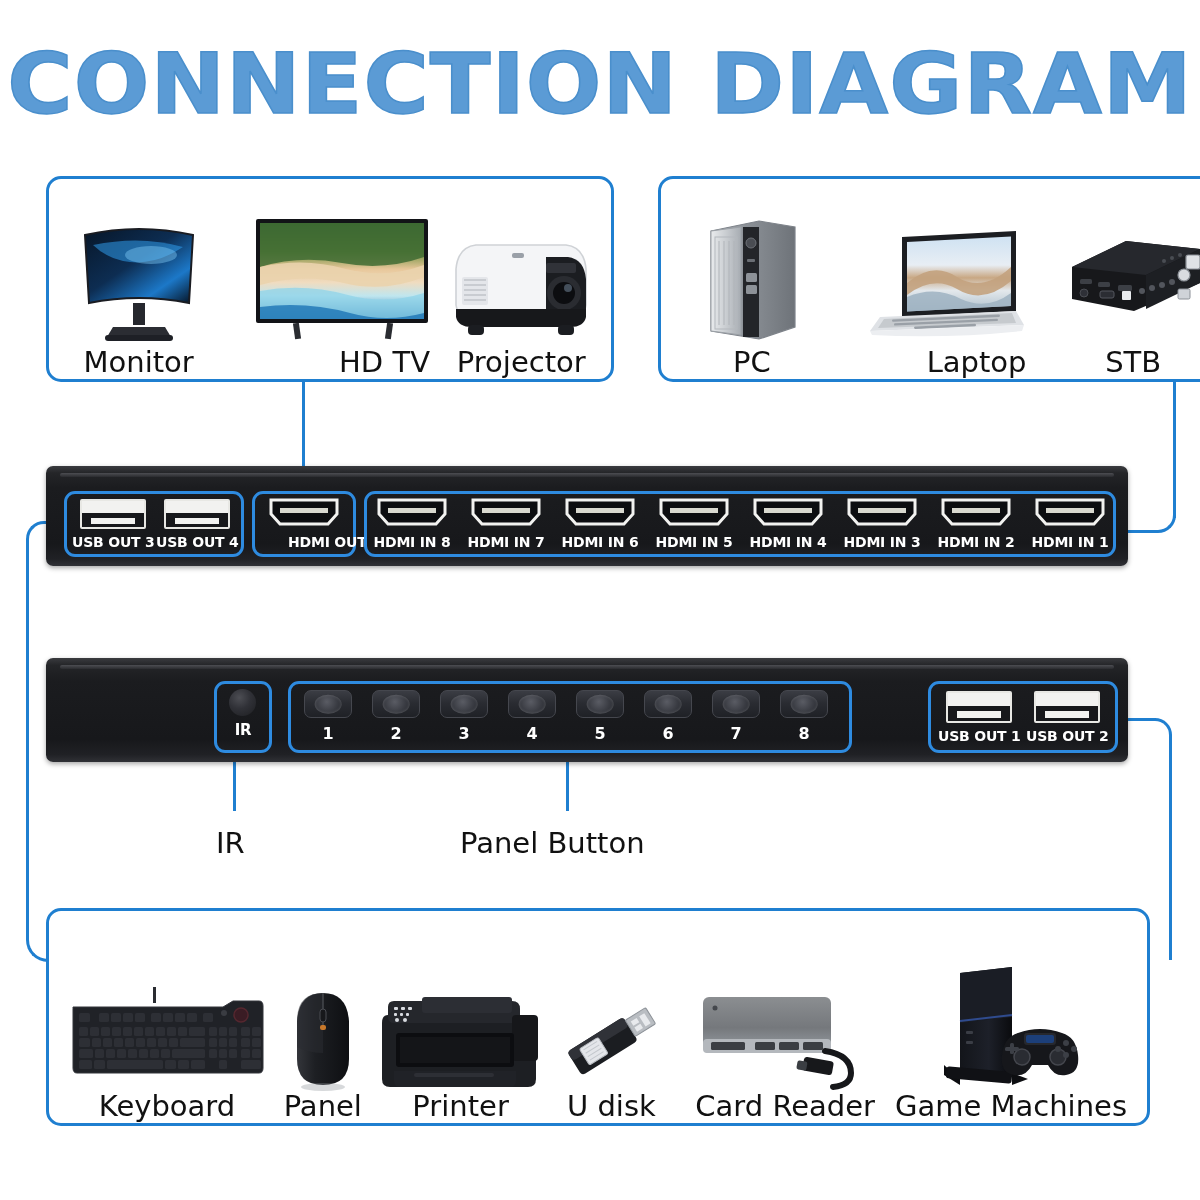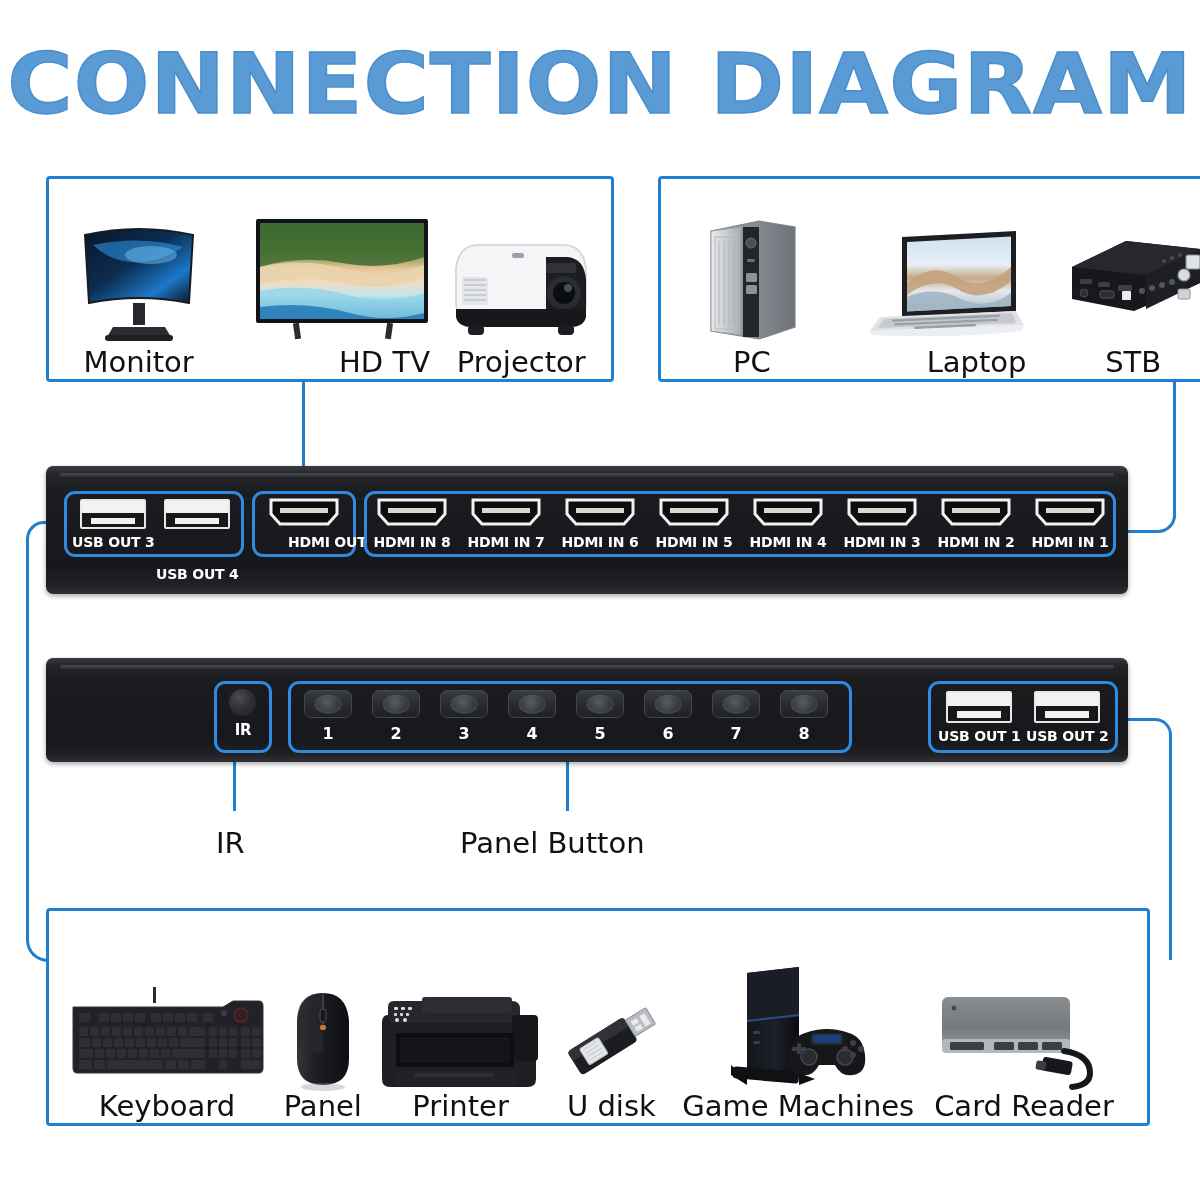--- a/index.html
+++ b/index.html
@@ -23,21 +23,21 @@
     -webkit-text-stroke: 1.5px #4A8FCC;
     transform: scaleX(1.06);
     line-height: 1;
     white-space: nowrap;
   }
 
   
   .group-box {
     position: absolute;
     border: 3px solid #1F7FD0;
-    border-radius: 4px;
+    border-radius: 15px;
     background: #ffffff;
   }
   .devrow {
     position: absolute; left: 0; top: 0; width: 100%; height: 100%;
     display: flex; align-items: flex-end; justify-content: space-around;
   }
   .dev { display: flex; flex-direction: column; align-items: center; }
   .dev-art { display: flex; align-items: flex-end; justify-content: center; }
   .dev-label {
     font-family: "DejaVu Sans", sans-serif;
@@ -358,30 +358,30 @@
             <rect x="126" y="28" width="14" height="14" rx="2" fill="#dfe2e6" stroke="#8b9097" stroke-width="1.2"></rect>
             <rect x="118" y="62" width="12" height="10" rx="1.5" fill="#cfd3d8" stroke="#8b9097" stroke-width="1"></rect>
           </svg>
         </div>
         <div class="dev-label">STB</div>
       </div>
 
     </div>
   </div>
 
-  <div class="chassis" style="left:46px; top:466px; width:1082px; height:128px;">
+  <div class="chassis" style="left:46px; top:466px; width:1082px; height:100px;">
     <div class="chassis-face">
 
       <div class="phl" style="left:18px; top:25px; width:180px; height:66px;"></div>
 
       <div class="usb-port" style="left:34px; top:33px; width:66px; height:30px;"></div>
       <div class="port-cap" style="left:26px; top:68px; width:82px; font-size:14px;">USB OUT 3</div>
 
       <div class="usb-port" style="left:118px; top:33px; width:66px; height:30px;"></div>
-      <div class="port-cap" style="left:110px; top:68px; width:82px; font-size:14px;margin-top:32px;">USB OUT 4</div>
+      <div class="port-cap" style="left:110px; top:68px; width:82px; font-size:14px;">USB OUT 4</div>
 
       <div class="phl" style="left:206px; top:25px; width:104px; height:66px;"></div>
       <div class="hdmi-port" style="left:222px; top:30px; width:72px; height:32px;">
         <svg viewBox="0 0 72 32" preserveAspectRatio="none">
           <path d="M3 4 h66 v14 l-9 10 h-48 l-9 -10 Z" fill="#0c0d10" stroke="#f2f2f0" stroke-width="3"></path>
           <rect x="12" y="12" width="48" height="5" fill="#d8d8cf"></rect>
         </svg>
       </div>
       <div class="port-cap" style="left:206px; top:68px; width:104px; font-size:14px;padding-left:36px;">HDMI OUT</div>
 
@@ -650,63 +650,20 @@
               <rect x="78" y="44" width="24" height="19" rx="1.5" fill="#b9bdc2" stroke="#8d9298" stroke-width="1"></rect>
               <rect x="82" y="48" width="7" height="5" fill="#e8eaed"></rect>
               <rect x="82" y="55" width="7" height="5" fill="#e8eaed"></rect>
               <rect x="92" y="48" width="6" height="12" fill="#e8eaed"></rect>
             </g>
           </svg>
         </div>
         <div class="dev-label">U disk</div>
       </div>
 
-      <div class="dev" style="width:236px;">
-        <div class="dev-art" style="height:158px;">
-          <svg width="170" height="126" viewBox="0 0 170 126">
-            <defs>
-              <linearGradient id="ps4g" x1="0" y1="0" x2="1" y2="0">
-                <stop offset="0%" stop-color="#13151a"></stop>
-                <stop offset="55%" stop-color="#1d2029"></stop>
-                <stop offset="100%" stop-color="#0a0b0e"></stop>
-              </linearGradient>
-            </defs>
-            <path d="M34 8 L86 2 L86 108 L34 114 Z" fill="url(#ps4g)"></path>
-            <path d="M34 8 L86 2 L86 52 L34 58 Z" fill="#1a1d25"></path>
-            <line x1="34" y1="56" x2="86" y2="50" stroke="#2f4b8e" stroke-width="2"></line>
-            <path d="M18 100 L34 114 L34 120 L18 110 Z" fill="#0d0e11"></path>
-            <path d="M86 108 L102 114 L86 120 Z" fill="#0d0e11"></path>
-            <rect x="20" y="104" width="66" height="12" rx="3" transform="rotate(5 53 110)" fill="#101115"></rect>
-            <g fill="#3a3d45">
-              <rect x="40" y="66" width="7" height="3" rx="1"></rect>
-              <rect x="40" y="76" width="7" height="3" rx="1"></rect>
-            </g>
-
-            <g transform="translate(78,62)">
-              <path d="M14 6 q22 -8 44 0 q14 4 16 22 q2 18 -12 20 q-12 2 -18 -10 h-16 q-6 12 -18 10 q-14 -2 -12 -20 q2 -18 16 -22 Z" fill="#16171b"></path>
-              <rect x="20" y="6" width="32" height="12" rx="3" fill="#26282e"></rect>
-              <rect x="22" y="8" width="28" height="8" rx="2" fill="#1c3f7a"></rect>
-              <circle cx="18" cy="30" r="8" fill="#2a2c32" stroke="#45474e" stroke-width="1.5"></circle>
-              <circle cx="54" cy="30" r="8" fill="#2a2c32" stroke="#45474e" stroke-width="1.5"></circle>
-              <g fill="#3c3f46">
-                <rect x="6" y="16" width="4" height="11" rx="1.5"></rect>
-                <rect x="1" y="20" width="14" height="4" rx="1.5"></rect>
-              </g>
-              <g fill="#3c3f46">
-                <circle cx="62" cy="16" r="3"></circle>
-                  <circle cx="70" cy="22" r="3"></circle>
-                <circle cx="62" cy="28" r="3"></circle>
-                  <circle cx="54" cy="22" r="3"></circle>
-              </g>
-            </g>
-          </svg>
-        </div>
-        <div class="dev-label">Game Machines</div>
-      </div>
-
       <div class="dev" style="width:210px;">
         <div class="dev-art" style="height:158px;">
           <svg width="176" height="110" viewBox="0 0 176 110">
             <defs>
               <linearGradient id="crg" x1="0" y1="0" x2="0" y2="1">
                 <stop offset="0%" stop-color="#8b8e91"></stop>
                 <stop offset="55%" stop-color="#75787c"></stop>
                 <stop offset="100%" stop-color="#9aa0a6"></stop>
               </linearGradient>
             </defs>
@@ -718,16 +675,59 @@
             <rect x="82" y="61" width="20" height="8" rx="1.5" fill="#3b3e43"></rect>
             <rect x="106" y="61" width="20" height="8" rx="1.5" fill="#3b3e43"></rect>
             <path d="M128 70 q26 4 26 22 q0 12 -18 14" fill="none" stroke="#16171a" stroke-width="6" stroke-linecap="round"></path>
             <rect x="106" y="78" width="30" height="14" rx="3" transform="rotate(10 121 85)" fill="#17181b"></rect>
             <rect x="100" y="80" width="10" height="9" rx="2" transform="rotate(10 105 84)" fill="#3b3e43"></rect>
           </svg>
         </div>
         <div class="dev-label">Card Reader</div>
       </div>
 
+      <div class="dev" style="width:236px;">
+        <div class="dev-art" style="height:158px;">
+          <svg width="170" height="126" viewBox="0 0 170 126">
+            <defs>
+              <linearGradient id="ps4g" x1="0" y1="0" x2="1" y2="0">
+                <stop offset="0%" stop-color="#13151a"></stop>
+                <stop offset="55%" stop-color="#1d2029"></stop>
+                <stop offset="100%" stop-color="#0a0b0e"></stop>
+              </linearGradient>
+            </defs>
+            <path d="M34 8 L86 2 L86 108 L34 114 Z" fill="url(#ps4g)"></path>
+            <path d="M34 8 L86 2 L86 52 L34 58 Z" fill="#1a1d25"></path>
+            <line x1="34" y1="56" x2="86" y2="50" stroke="#2f4b8e" stroke-width="2"></line>
+            <path d="M18 100 L34 114 L34 120 L18 110 Z" fill="#0d0e11"></path>
+            <path d="M86 108 L102 114 L86 120 Z" fill="#0d0e11"></path>
+            <rect x="20" y="104" width="66" height="12" rx="3" transform="rotate(5 53 110)" fill="#101115"></rect>
+            <g fill="#3a3d45">
+              <rect x="40" y="66" width="7" height="3" rx="1"></rect>
+              <rect x="40" y="76" width="7" height="3" rx="1"></rect>
+            </g>
+
+            <g transform="translate(78,62)">
+              <path d="M14 6 q22 -8 44 0 q14 4 16 22 q2 18 -12 20 q-12 2 -18 -10 h-16 q-6 12 -18 10 q-14 -2 -12 -20 q2 -18 16 -22 Z" fill="#16171b"></path>
+              <rect x="20" y="6" width="32" height="12" rx="3" fill="#26282e"></rect>
+              <rect x="22" y="8" width="28" height="8" rx="2" fill="#1c3f7a"></rect>
+              <circle cx="18" cy="30" r="8" fill="#2a2c32" stroke="#45474e" stroke-width="1.5"></circle>
+              <circle cx="54" cy="30" r="8" fill="#2a2c32" stroke="#45474e" stroke-width="1.5"></circle>
+              <g fill="#3c3f46">
+                <rect x="6" y="16" width="4" height="11" rx="1.5"></rect>
+                <rect x="1" y="20" width="14" height="4" rx="1.5"></rect>
+              </g>
+              <g fill="#3c3f46">
+                <circle cx="62" cy="16" r="3"></circle>
+                  <circle cx="70" cy="22" r="3"></circle>
+                <circle cx="62" cy="28" r="3"></circle>
+                  <circle cx="54" cy="22" r="3"></circle>
+              </g>
+            </g>
+          </svg>
+        </div>
+        <div class="dev-label">Game Machines</div>
+      </div>
+
     </div>
   </div>
 
 </div>
 
 </body></html>

